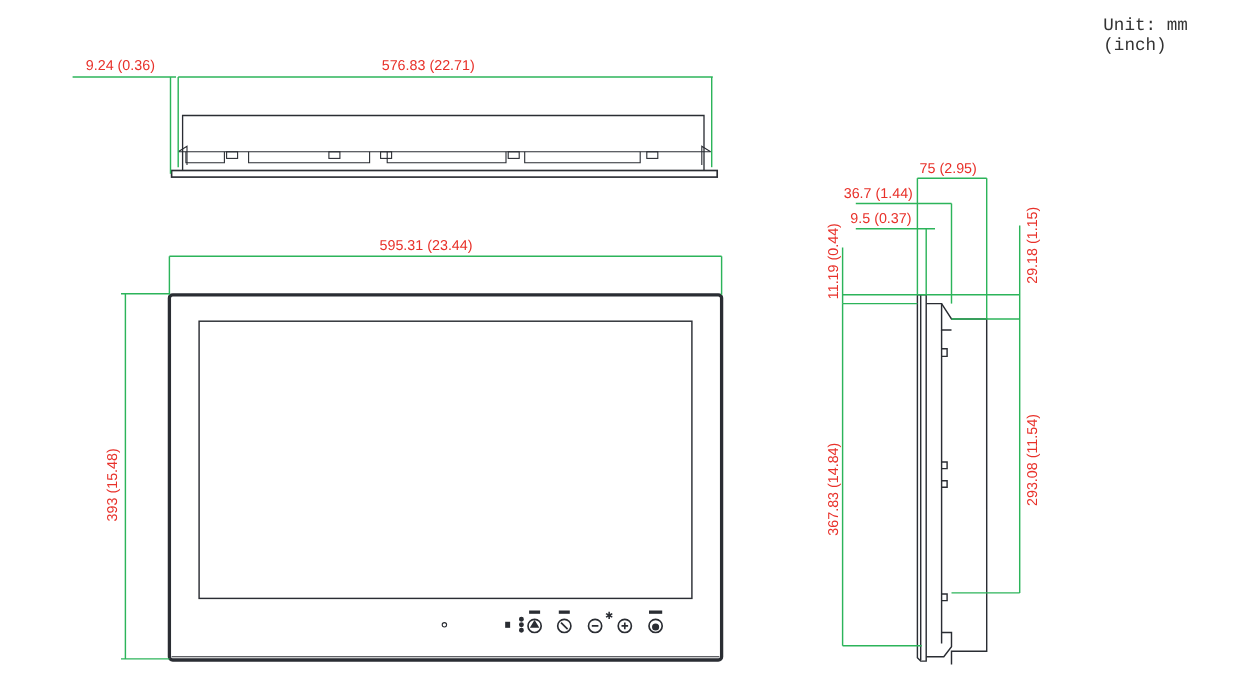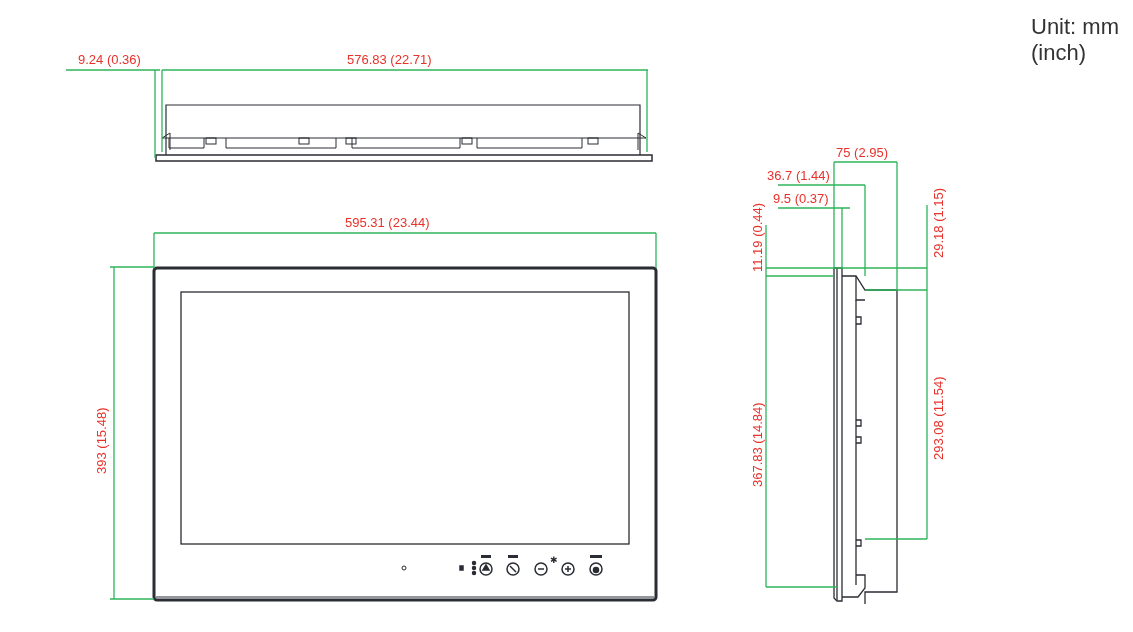--- a/index.html
+++ b/index.html
@@ -1,19 +1,19 @@
 <!DOCTYPE html>
 <html><head>
 <meta charset="utf-8">
 <style>
   html,body{margin:0;padding:0;background:#ffffff;}
   body{width:1133px;height:632px;position:relative;overflow:hidden;font-family:"Liberation Sans",sans-serif;}
   svg{position:absolute;left:0;top:0;}
   .dim{fill:#e8312a;font-family:"Liberation Sans",sans-serif;font-size:13px;}
-  .unit{position:absolute;left:1031px;top:14px;font-size:22px;color:#333;font-family:Liberation Sans, sans-serif;}
+  .unit{position:absolute;left:1003px;top:14px;font-size:16px;color:#333;font-family:Liberation Mono, monospace;}
 </style>
 </head>
 <body>
 
 <div class="unit">Unit: mm (inch)</div>
 
 <svg width="1133" height="632" viewBox="0 0 1133 632">
 
   <g stroke="#2a2d33" fill="none">
     <rect x="156" y="155" width="496" height="6" stroke-width="1.5"></rect>

